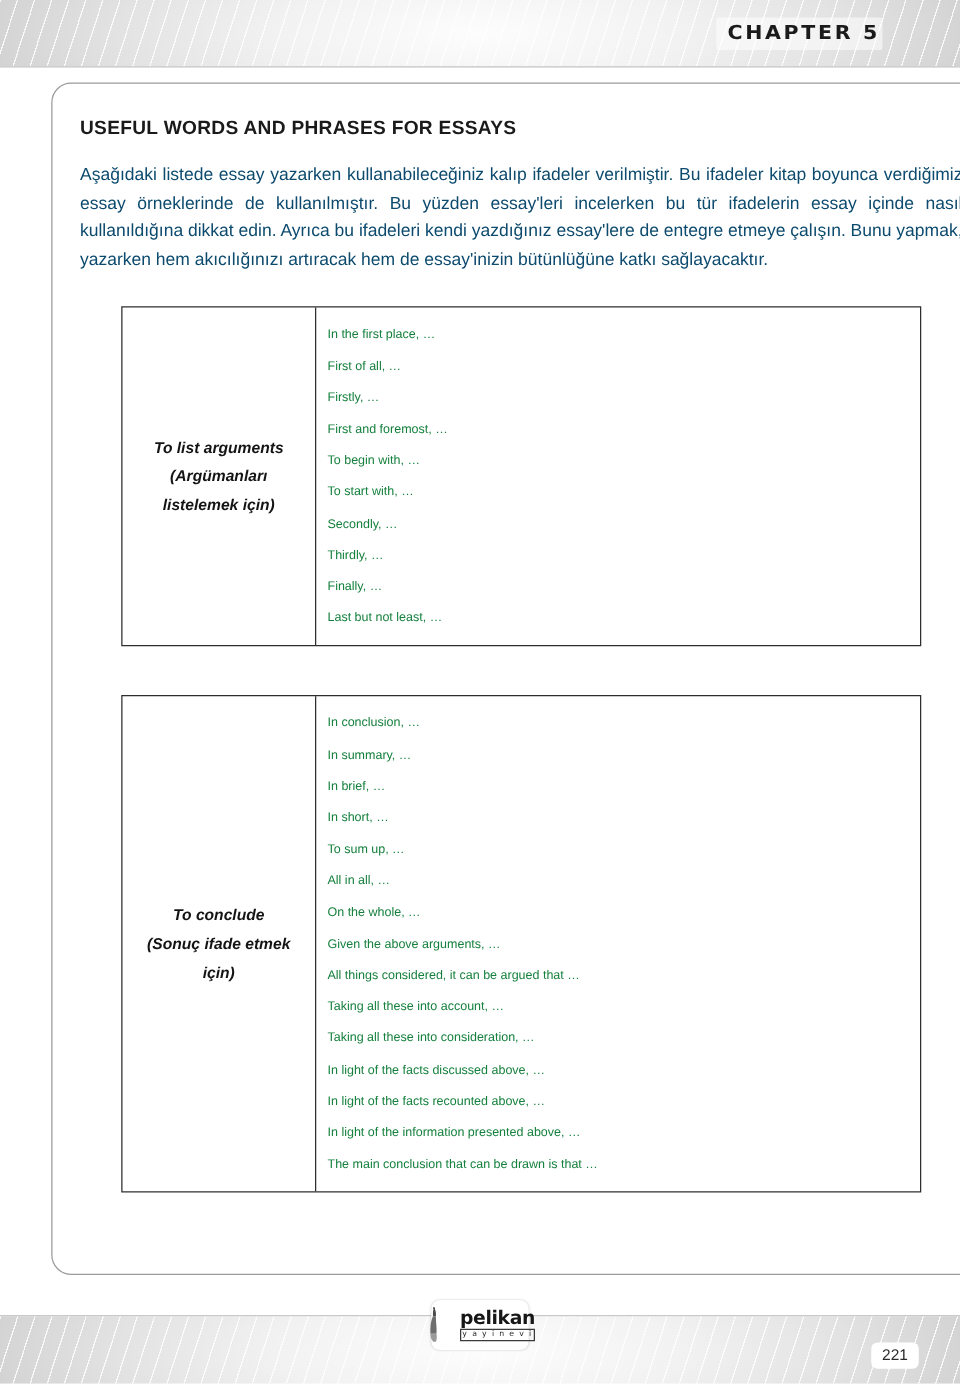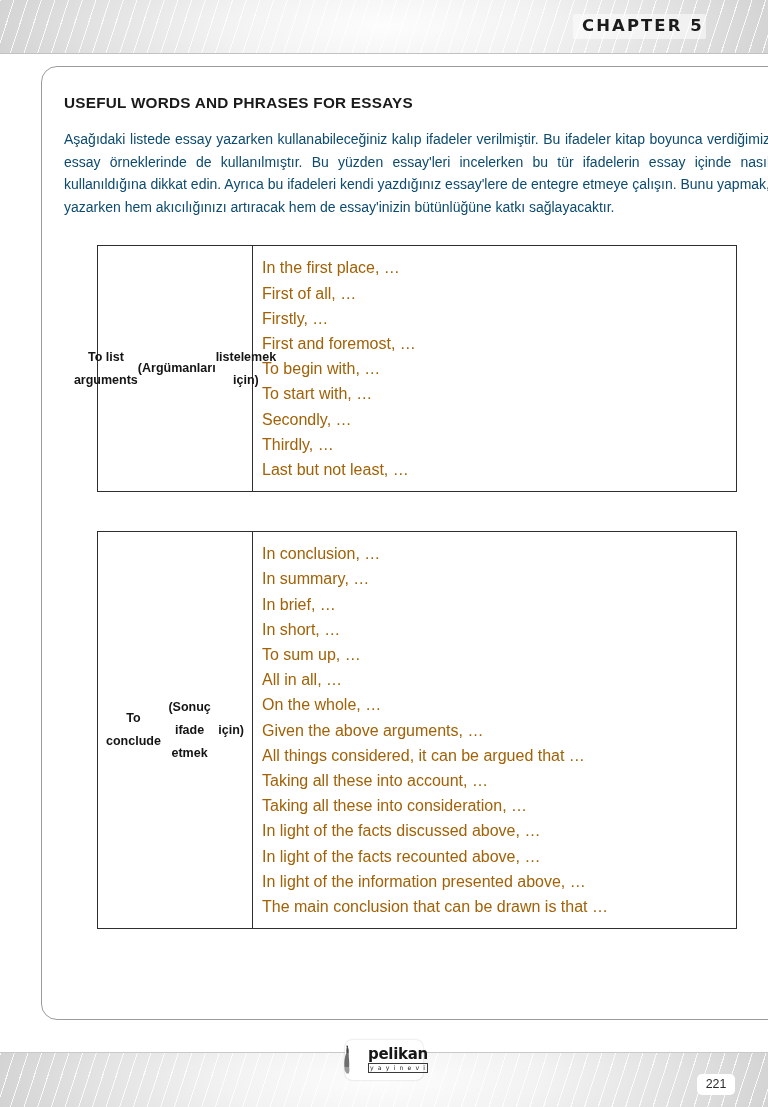--- a/index.html
+++ b/index.html
@@ -107,41 +107,43 @@
   }
 
   .table-1 { margin-top: 27px; }
   .table-2 { margin-top: 39px; }
 
   .label-cell {
     width: 155px;
     flex: 0 0 155px;
     border-right: 1.3px solid #2e2e2e;
     display: flex;
+    flex-direction: column;
     align-items: center;
     justify-content: center;
     padding: 6px 8px;
+    font-style: italic;
   }
 
   .label-line {
     font-size: 12.5px;
     font-weight: bold;
     color: #141414;
     text-align: center;
     line-height: 23px;
   }
 
   .phrase-cell {
     flex: 1 1 auto;
     padding: 9px 0 9px 4px;
   }
 
   .phrase {
-    font-size: 16px;
-    color: #a16207;
+    font-size: 10px;
+    color: #15803d;
     line-height: 25.2px;
     padding-left: 5px;
     white-space: nowrap;
   }
 
   
   .logo-box {
     position: absolute;
     left: 345px;
     top: 1040px;
@@ -222,20 +224,21 @@
       </div>
       <div class="phrase-cell">
         <div class="phrase">In the first place, …</div>
         <div class="phrase">First of all, …</div>
         <div class="phrase">Firstly, …</div>
         <div class="phrase">First and foremost, …</div>
         <div class="phrase">To begin with, …</div>
         <div class="phrase">To start with, …</div>
         <div class="phrase">Secondly, …</div>
         <div class="phrase">Thirdly, …</div>
+        <div class="phrase">Finally, …</div>
         <div class="phrase">Last but not least, …</div>
       </div>
     </div>
 
     <div class="phrase-table table-2">
       <div class="label-cell">
         <div class="label-line">To conclude</div>
         <div class="label-line">(Sonuç ifade etmek</div>
         <div class="label-line">için)</div>
       </div>

